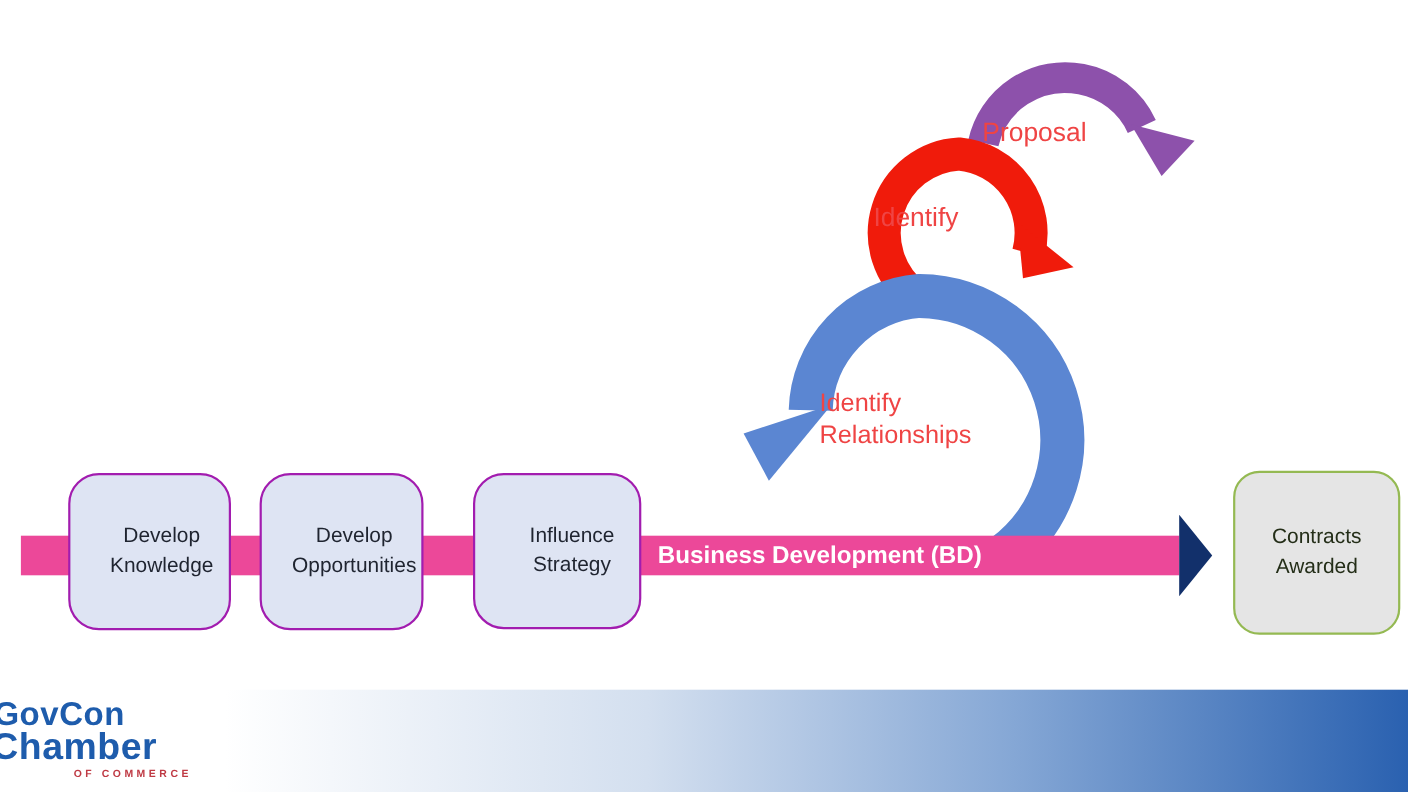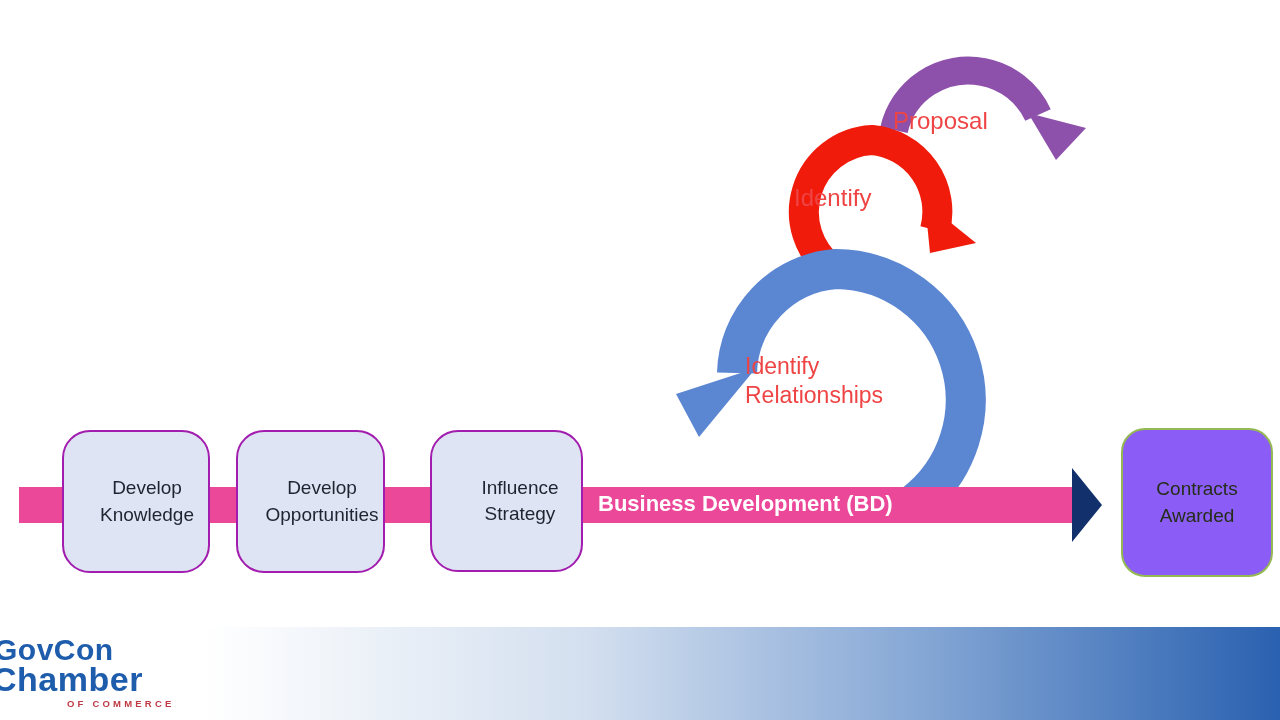--- a/index.html
+++ b/index.html
@@ -32,21 +32,21 @@
     background:#dee4f3;border:2px solid #a21caf;border-radius:28px;
     display:flex;align-items:center;justify-content:flex-end;text-align:center;
     font-size:19px;line-height:1.38;color:#1f2430;z-index:3;box-sizing:border-box;
   }
   .stage-box .lbl{width:122px;}
   #stage-1{left:62px;}
   #stage-2{left:236px;width:149px;}
   #stage-3{left:430px;width:153px;height:142px;}
   .result-box{
     position:absolute;left:1121px;top:428px;width:152px;height:149px;
-    background:#8b5cf6;border:2px solid #94b952;border-radius:24px;
+    background:#e5e5e5;border:2px solid #94b952;border-radius:24px;
     display:flex;align-items:center;justify-content:center;text-align:center;
     font-size:19px;line-height:1.38;color:#242e18;z-index:3;box-sizing:border-box;
   }
   .result-box .lbl{width:110px;}
 
   
   .loop-label{
     position:absolute;z-index:3;text-align:left;color:#ef4444;line-height:1.25;
   }
   #label-identify{left:745px;top:352px;width:200px;font-size:23px;}

